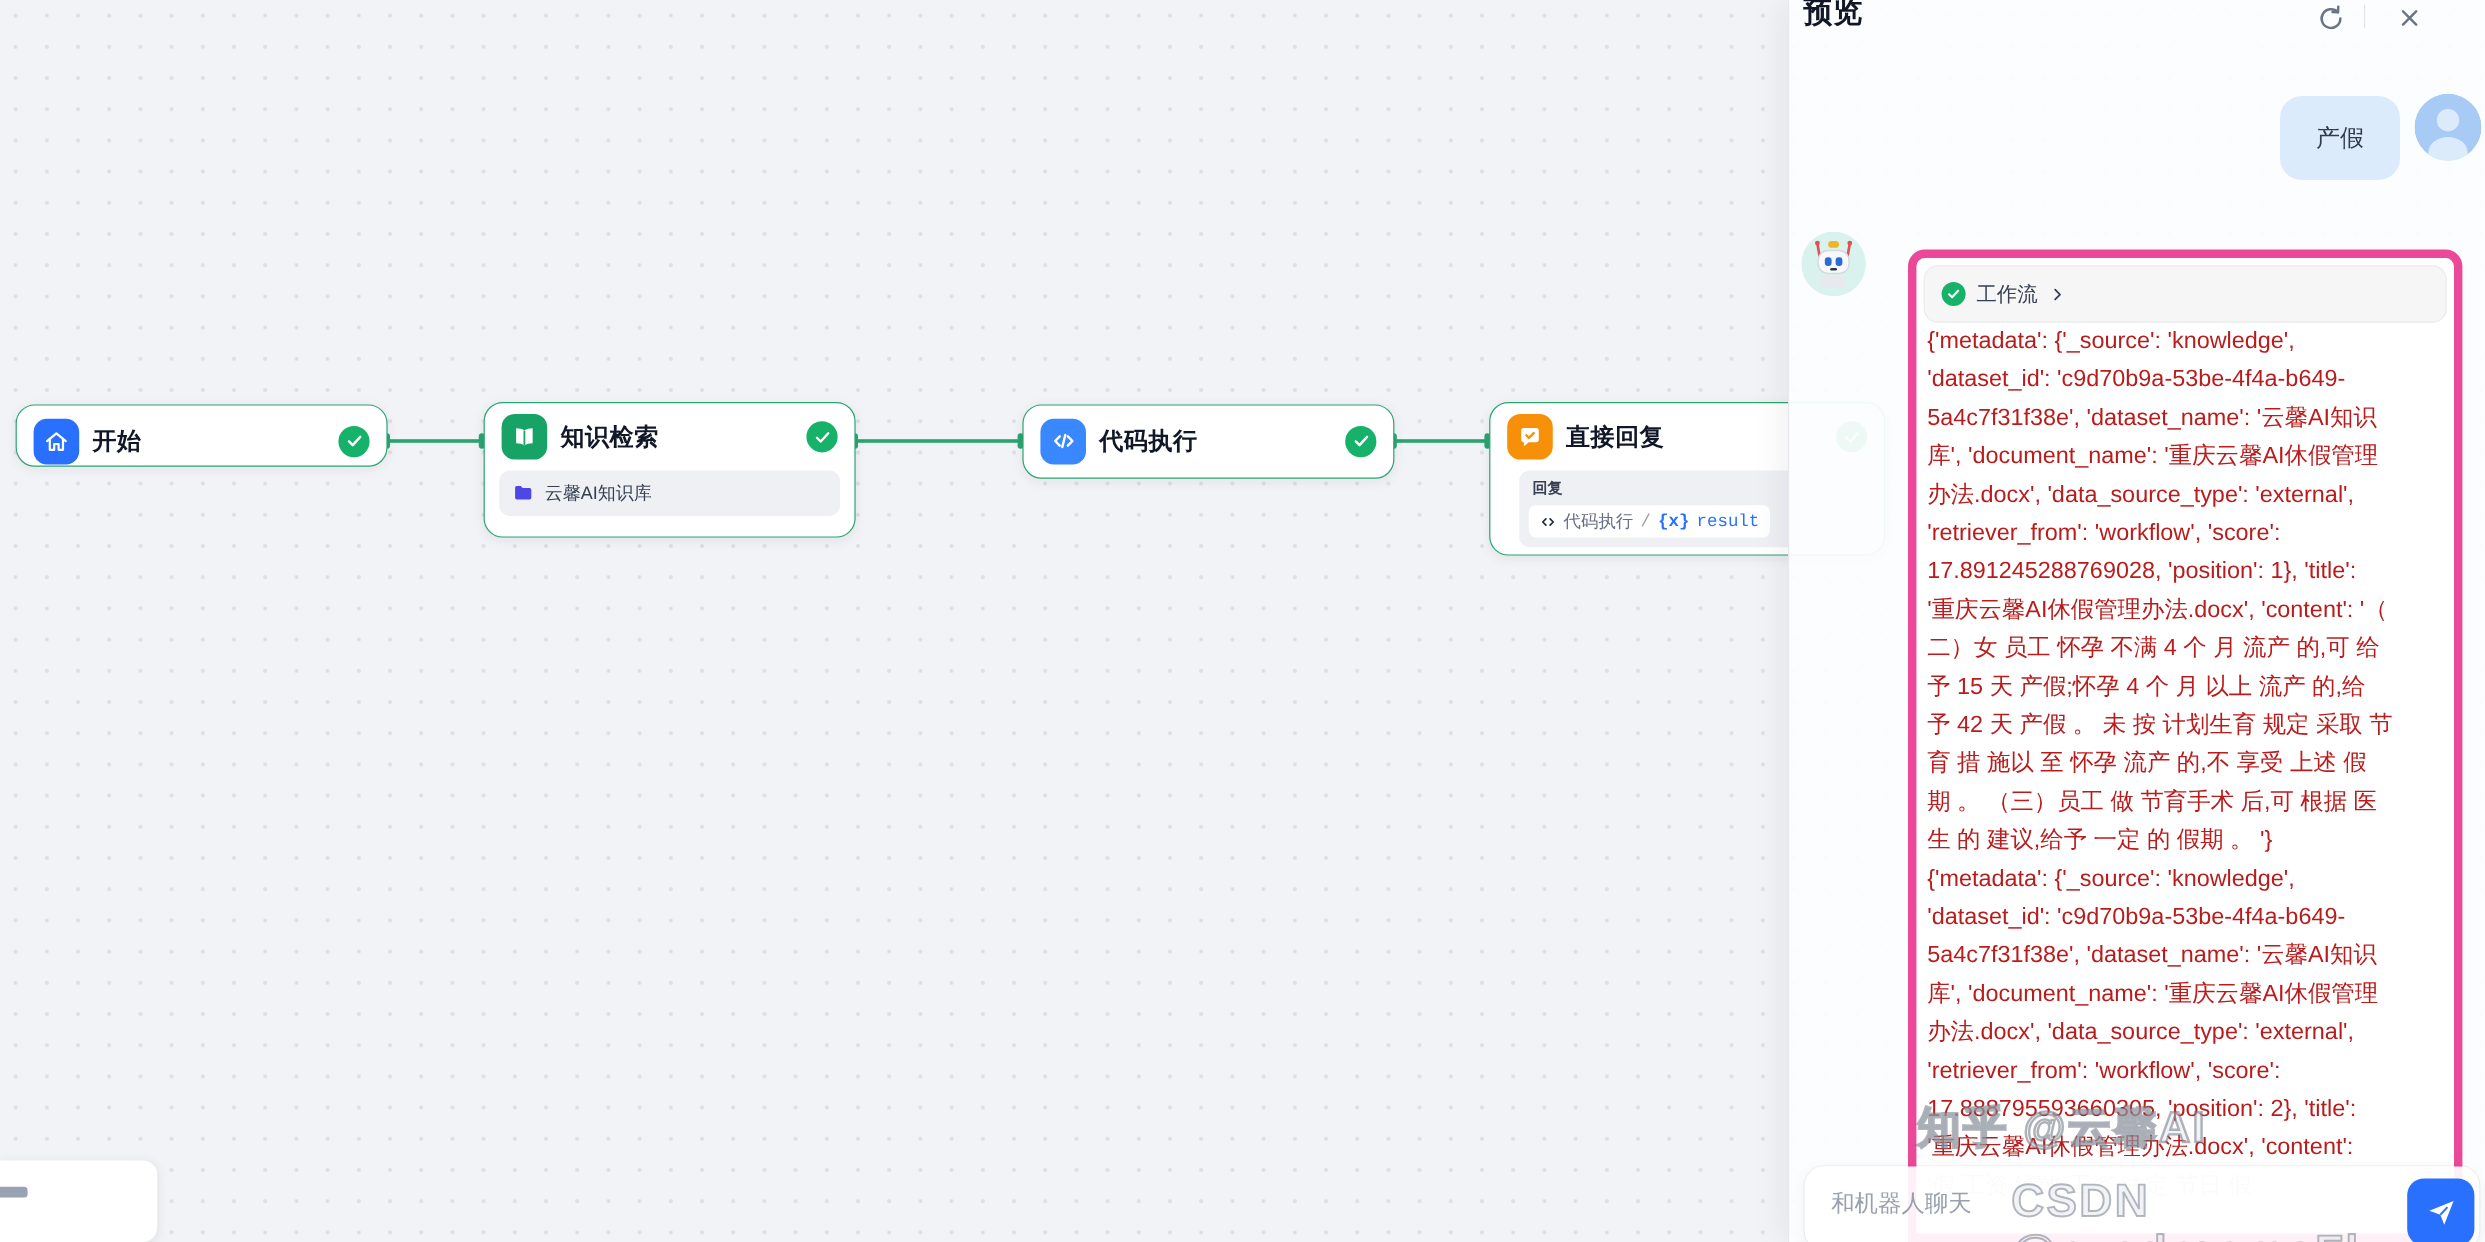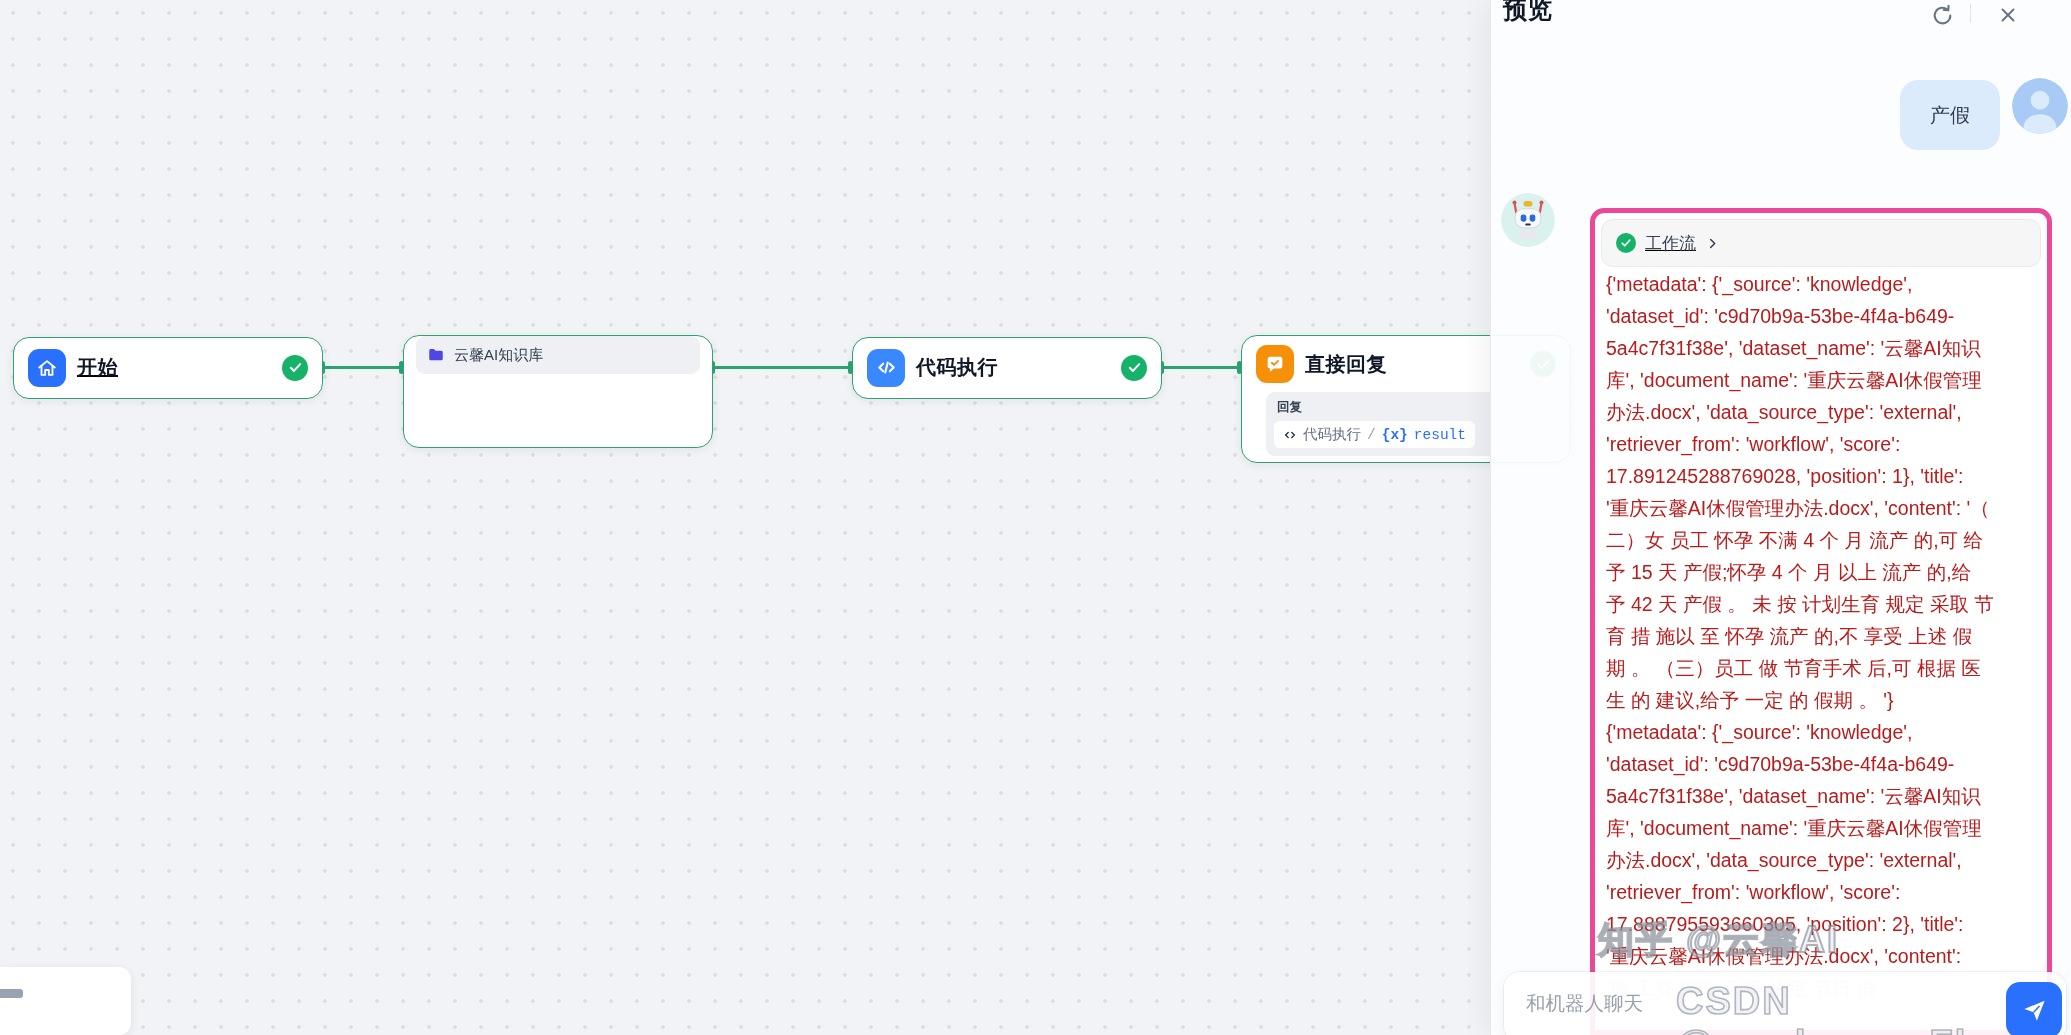--- a/index.html
+++ b/index.html
@@ -47,21 +47,21 @@
   .header-divider { position:absolute; left:479px; top:4px; width:1px; height:19px; background:#e3e5e9; }
 
   .user-bubble { position:absolute; right:71px; top:80px; height:70px; background:#dcebfb;
     border-radius:18px; display:flex; align-items:center; padding:0 30px;
     font-size:20px; color:#2f3a4c; }
   .avatar { position:absolute; border-radius:50%; overflow:hidden; }
   .user-avatar { right:3px; top:78px; width:56px; height:56px; }
   .bot-avatar { left:10px; top:193px; width:54px; height:54px; }
 
   .bot-card { position:absolute; left:99px; top:208px; width:462px; height:827px;
-    background:#fff; border:5px solid #ec4899; border-radius:14px 14px 0 0;text-decoration:underline; }
+    background:#fff; border:7px solid #ec4899; border-radius:14px 14px 0 0; }
   .workflow-bar { margin:6px; height:48px; background:#f6f6f7; border:1px solid #e9eaec; border-radius:12px;
     display:flex; align-items:center; gap:9px; padding:0 14px; }
   .workflow-label { font-size:17px; font-weight:500; color:#354052; }
   .check-sm { width:20px; height:20px; border-radius:50%; background:#17B26A;
     display:flex; align-items:center; justify-content:center; flex:none; }
 
   .bot-text { position:absolute; left:115px; top:268px; width:440px;
     font-size:19.5px; line-height:32px; color:#b91c1c; white-space:pre-line; }
   .bot-text-faded { position:absolute; left:115px; top:972px; width:440px;
     font-size:19.5px; line-height:32px; color:#3a4351; opacity:.3; white-space:nowrap; overflow:hidden; }
@@ -94,38 +94,52 @@
     <div class="edge-cap" style="left:399px;"></div>
 
     <div class="edge" style="left:713px;width:139px;"></div>
     <div class="edge-cap" style="left:710px;"></div>
     <div class="edge-cap" style="left:848px;"></div>
 
     <div class="edge" style="left:1162px;width:79px;"></div>
     <div class="edge-cap" style="left:1159px;"></div>
     <div class="edge-cap" style="left:1237px;"></div>
 
-    <div class="node" style="left:13px;top:337px;width:310px;height:62px;text-decoration:underline;">
+    <div class="node" style="left:13px;top:337px;width:310px;height:52px;">
       <div class="node-header">
         <span class="node-icon" style="background:#2970FF;">
           <svg width="22" height="22" viewBox="0 0 24 24" fill="none" stroke="#fff" stroke-width="2" stroke-linecap="round" stroke-linejoin="round">
               <path d="M3.5 11.5 L12 4.5 L20.5 11.5"></path>
               <path d="M6 9.6 V19.5 H10 V14.2 H14 V19.5 H18 V9.6"></path>
             </svg>
         </span>
         <span class="node-title">开始</span>
         <span class="check-badge">
           <svg width="15" height="15" viewBox="0 0 24 24" fill="none" stroke="#fff" stroke-width="3.2" stroke-linecap="round" stroke-linejoin="round">
               <polyline points="4.5,12.5 9.5,17.5 19.5,6.5"></polyline>
             </svg>
         </span>
       </div>
     </div>
 
     <div class="node tall" style="left:403px;top:335px;width:310px;height:113px;">
+      <div class="node-header">
+        <span class="node-icon" style="background:#16A365;">
+          <svg width="22" height="22" viewBox="0 0 24 24">
+              <path d="M12 6.2 C10.2 4.8 7.6 4.2 4.5 4.2 V17.8 C7.6 17.8 10.2 18.4 12 19.8 C13.8 18.4 16.4 17.8 19.5 17.8 V4.2 C16.4 4.2 13.8 4.8 12 6.2 Z" fill="#fff"></path>
+              <line x1="12" y1="6.4" x2="12" y2="19.6" stroke="#16A365" stroke-width="1.6"></line>
+            </svg>
+        </span>
+        <span class="node-title">知识检索</span>
+        <span class="check-badge">
+          <svg width="15" height="15" viewBox="0 0 24 24" fill="none" stroke="#fff" stroke-width="3.2" stroke-linecap="round" stroke-linejoin="round">
+              <polyline points="4.5,12.5 9.5,17.5 19.5,6.5"></polyline>
+            </svg>
+        </span>
+      </div>
       <div class="sub-bar">
         <span style="display:flex;">
           <svg width="18" height="18" viewBox="0 0 24 24">
               <path d="M3 6 a2 2 0 0 1 2 -2 h4.3 l2 2.2 H19 a2 2 0 0 1 2 2 V17 a2 2 0 0 1 -2 2 H5 a2 2 0 0 1 -2 -2 Z" fill="#4E46E5"></path>
             </svg>
         </span>
         <span>云馨AI知识库</span>
       </div>
     </div>
 

